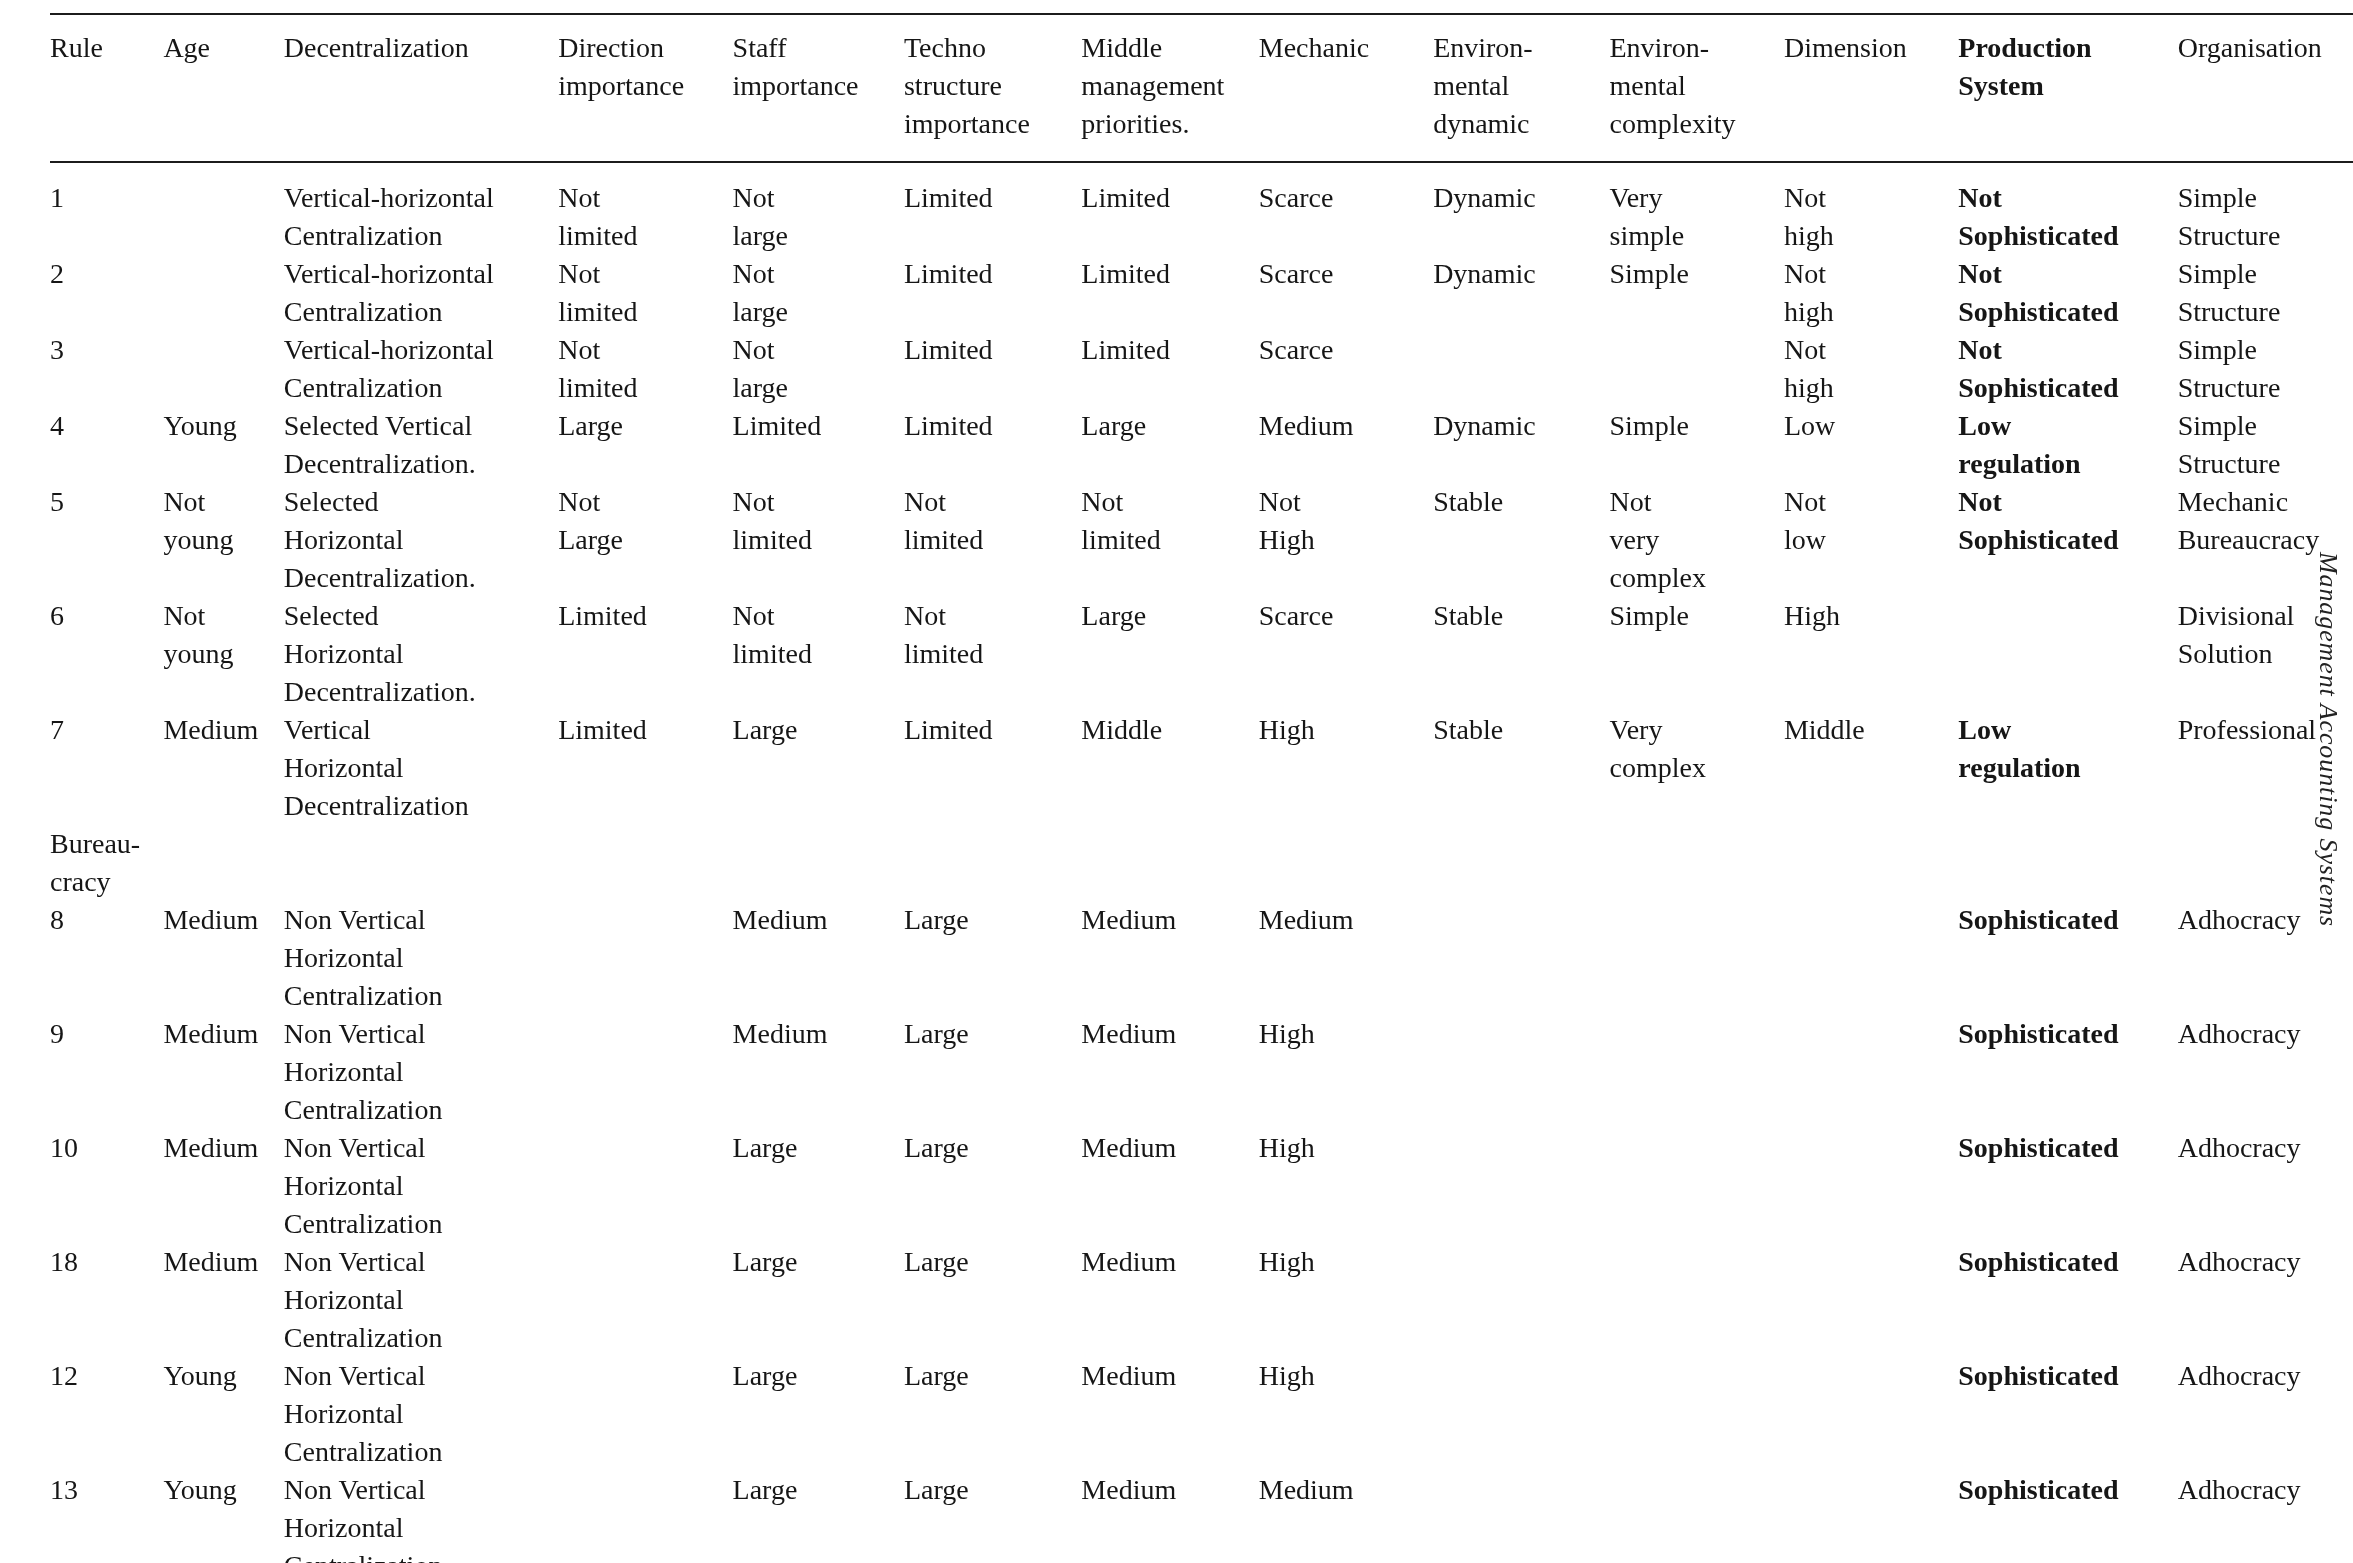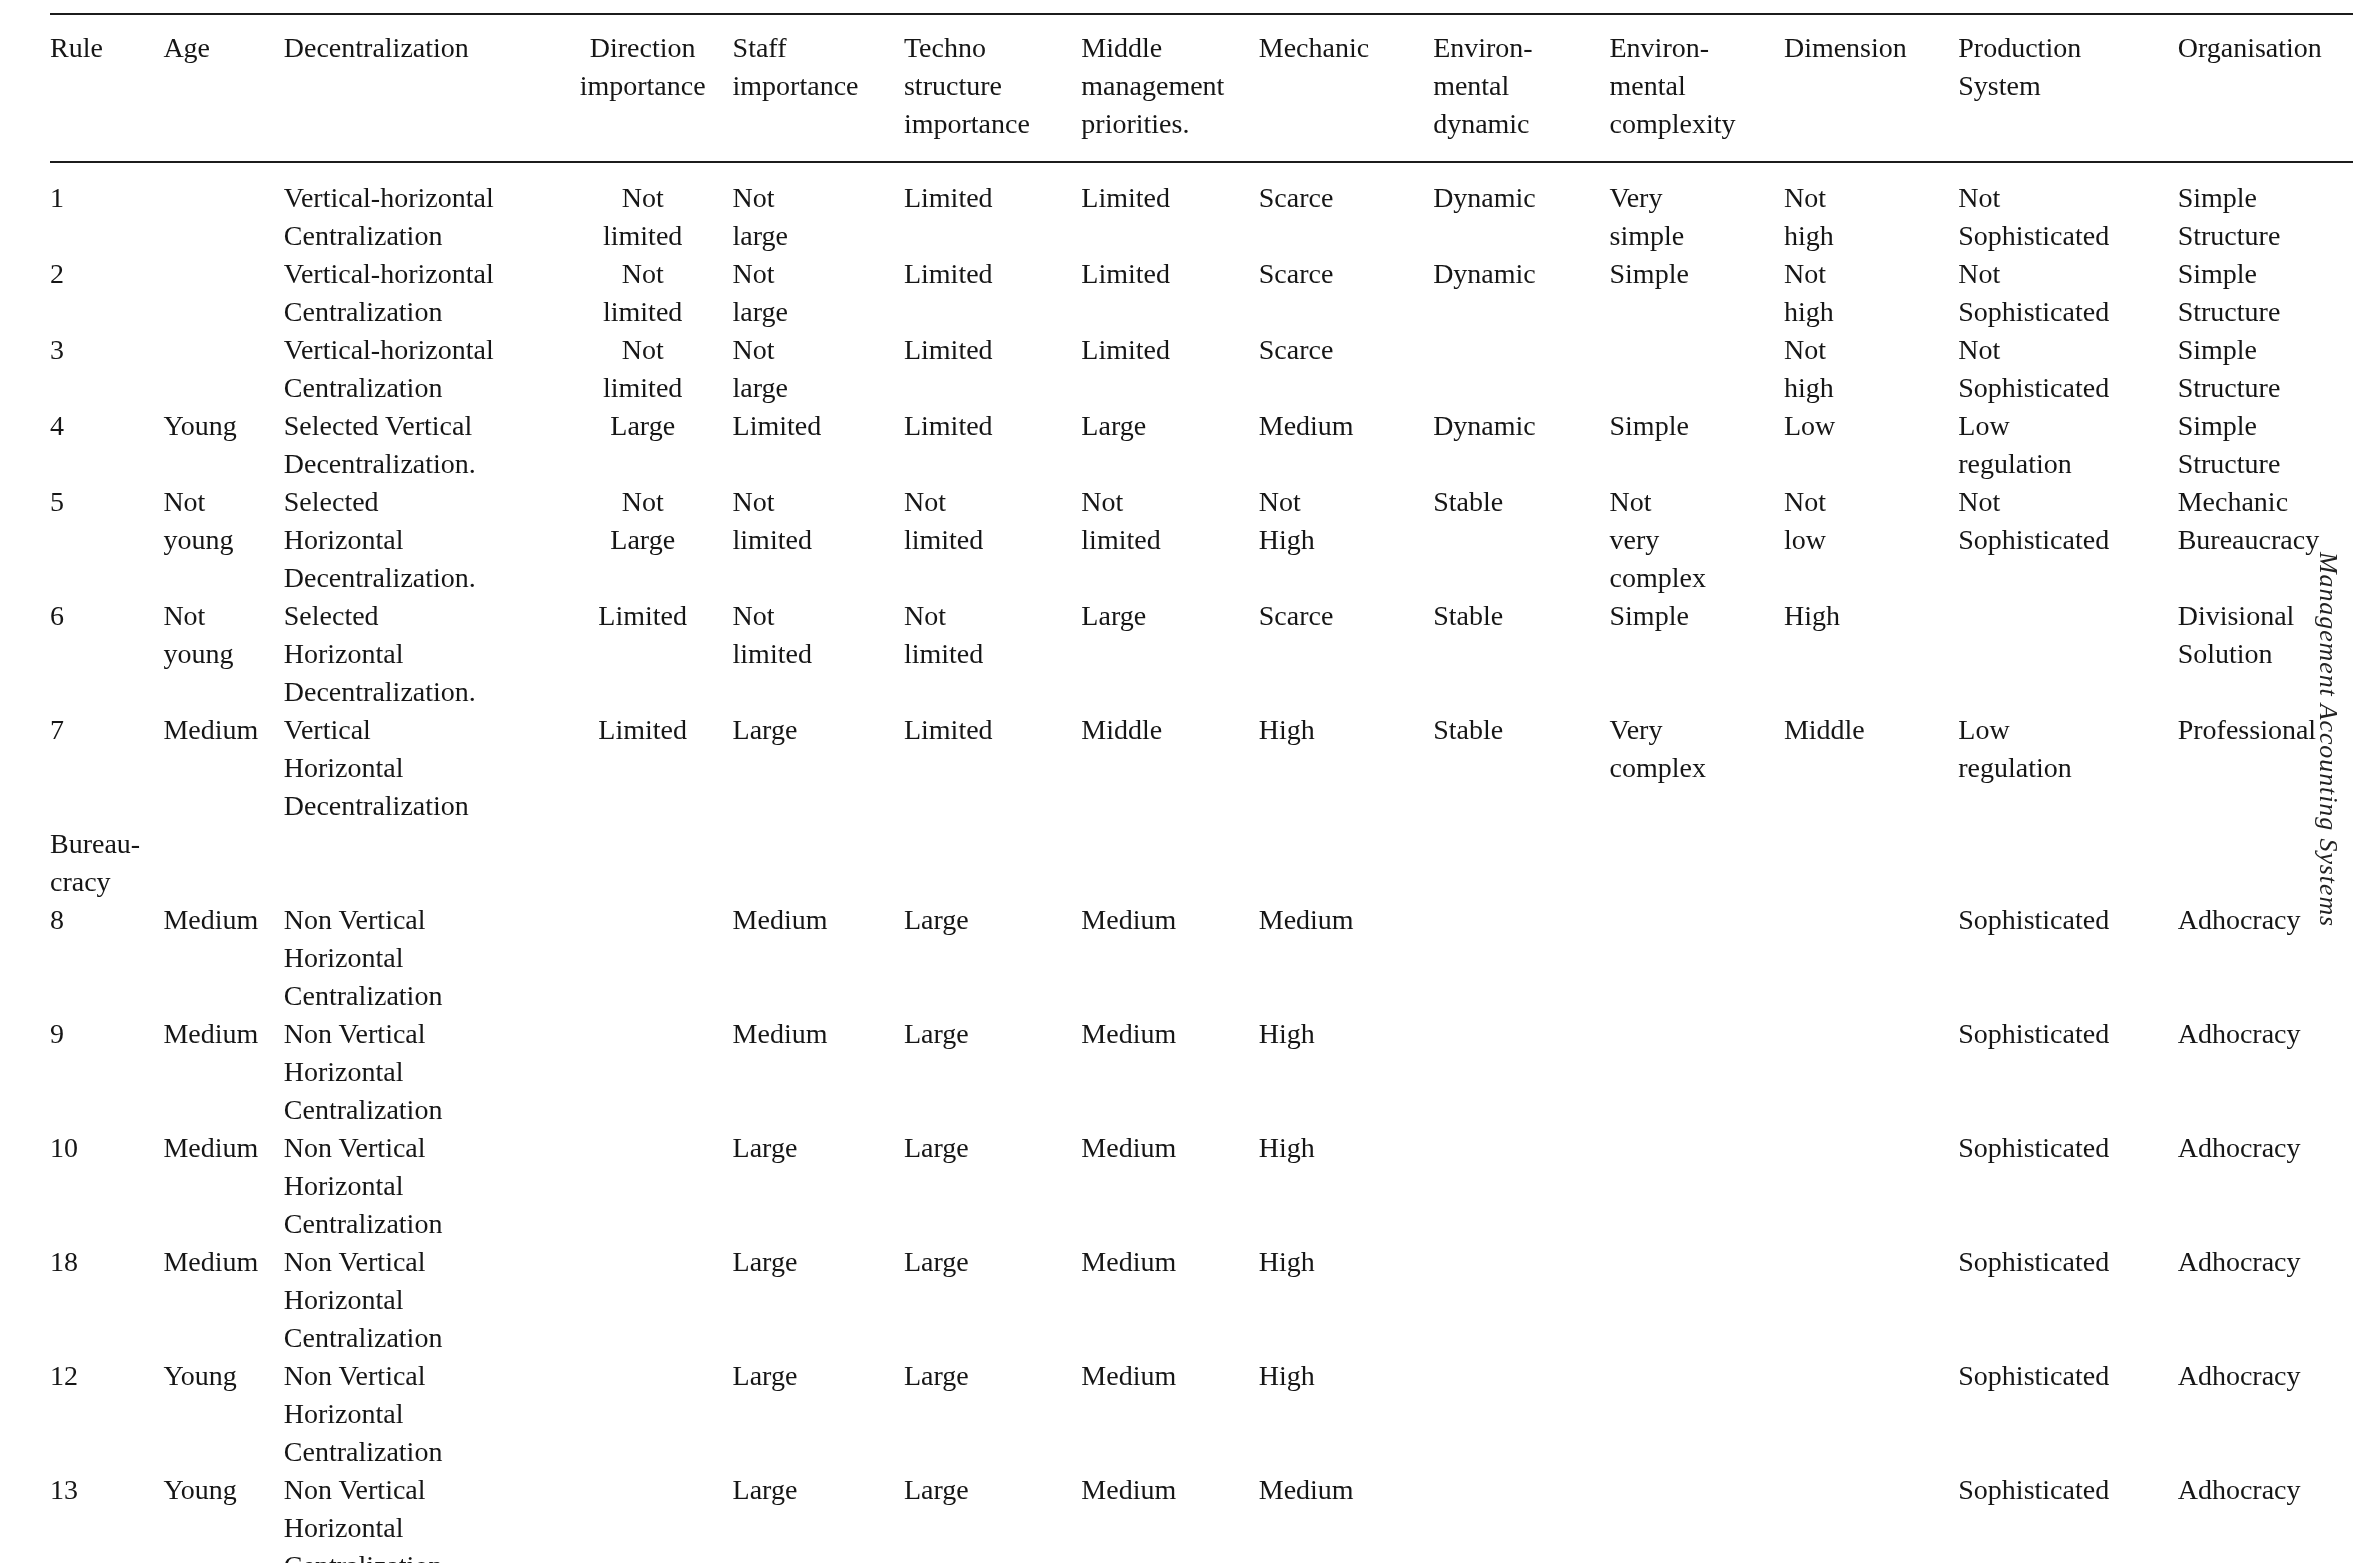--- a/index.html
+++ b/index.html
@@ -41,29 +41,29 @@
     padding-bottom: 18px;
     border-bottom: 2.7px solid #1c1c1c;
   }
   table.rules tbody tr:first-child td {
     padding-top: 16px;
   }
   
   table.rules th:nth-child(1),  table.rules td:nth-child(1)  { width: 108px; margin-top: 28px; }
   table.rules th:nth-child(2),  table.rules td:nth-child(2)  { width: 115px; }
   table.rules th:nth-child(3),  table.rules td:nth-child(3)  { width: 269px; }
-  table.rules th:nth-child(4),  table.rules td:nth-child(4)  { width: 169px; text-align: center; }
+  table.rules th:nth-child(4),  table.rules td:nth-child(4)  { width: 169px; }
   table.rules th:nth-child(5),  table.rules td:nth-child(5)  { width: 166px; margin-top: 23px; }
   table.rules th:nth-child(6),  table.rules td:nth-child(6)  { width: 172px; }
   table.rules th:nth-child(7),  table.rules td:nth-child(7)  { width: 172px; }
   table.rules th:nth-child(8),  table.rules td:nth-child(8)  { width: 169px; }
   table.rules th:nth-child(9),  table.rules td:nth-child(9)  { width: 171px; }
   table.rules th:nth-child(10), table.rules td:nth-child(10) { width: 169px; }
   table.rules th:nth-child(11), table.rules td:nth-child(11) { width: 169px; }
-  table.rules th:nth-child(12), table.rules td:nth-child(12) { width: 214px; }
+  table.rules th:nth-child(12), table.rules td:nth-child(12) { width: 214px; font-weight: bold; }
   table.rules th:nth-child(13), table.rules td:nth-child(13) { width: 200px; }
 
   .side-text {
     position: absolute;
     top: 552px;
     right: 10.8px;
     writing-mode: vertical-rl;
     font-style: italic;
     font-size: 26px;
     letter-spacing: 0.9px;

